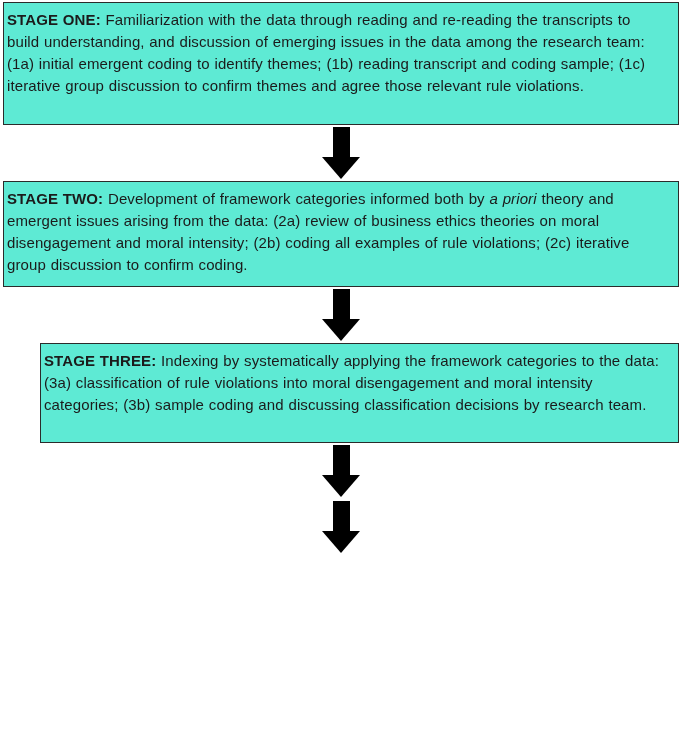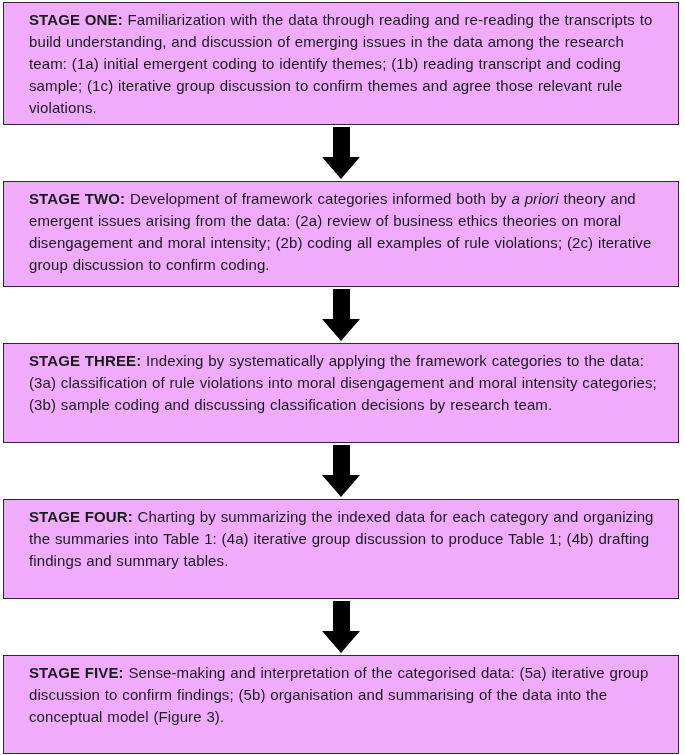--- a/index.html
+++ b/index.html
@@ -15,26 +15,26 @@
     padding: 2px 6px 2px 3px;
     background: #ffffff;
     font-family: "Liberation Sans", "DejaVu Sans", sans-serif;
     color: #1b1b1b;
     display: flex;
     flex-direction: column;
   }
   .stage-box {
     box-sizing: border-box;
     border: 1.5px solid #2b2b2b;
-    background: #f0abfc;
-    padding: 6px 13px 6px 25px;
+    background: #5eead4;
+    padding: 6px 13px 6px 3px;
   }
   .stage-box.h1 { min-height: 123px; }
   .stage-box.h2 { min-height: 106px; }
-  .stage-box.h3 { min-height: 100px; }
+  .stage-box.h3 { min-height: 100px; margin-left: 37px; }
   .stage-box.h4 { min-height: 100px; }
   .stage-box.h5 { min-height: 99px; flex: 1 1 auto; }
   .stage-text {
     margin: 0;
     font-size: 15px;
     line-height: 22px;
     letter-spacing: 0.1px;
     word-spacing: 0.5px;
   }
   .stage-label { font-weight: 700; }
@@ -87,26 +87,20 @@
 
   <div class="stage-box h3">
     <p class="stage-text"><b class="stage-label">STAGE THREE:</b><span> Indexing by systematically applying the framework categories to the data: (3a) classification of rule violations into moral disengagement and moral intensity categories; (3b) sample coding and discussing classification decisions by research team.</span></p>
   </div>
 
   <div class="arrow">
     <span class="arrow-shaft"></span>
     <span class="arrow-head"></span>
   </div>
 
-  <div class="stage-box h4">
-    <p class="stage-text"><b class="stage-label">STAGE FOUR:</b><span> Charting by summarizing the indexed data for each category and organizing the summaries into Table 1: (4a) iterative group discussion to produce Table 1; (4b) drafting findings and summary tables.</span></p>
-  </div>
 
   <div class="arrow">
     <span class="arrow-shaft"></span>
     <span class="arrow-head"></span>
   </div>
 
-  <div class="stage-box h5">
-    <p class="stage-text"><b class="stage-label">STAGE FIVE:</b><span> Sense-making and interpretation of the categorised data: (5a) iterative group discussion to confirm findings; (5b) organisation and summarising of the data into the conceptual model (Figure 3).</span></p>
-  </div>
 
 </div>
 
 </body></html>

